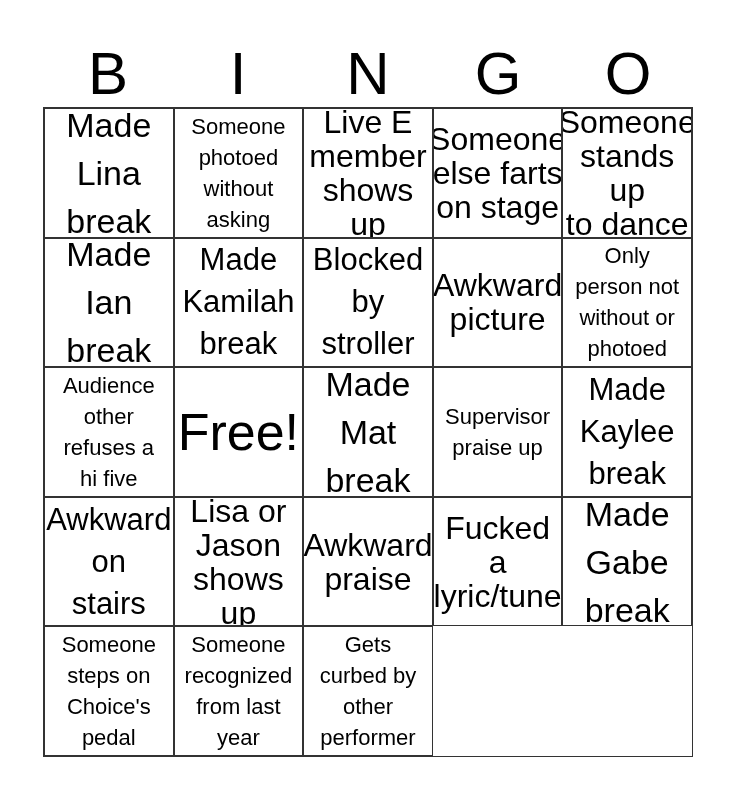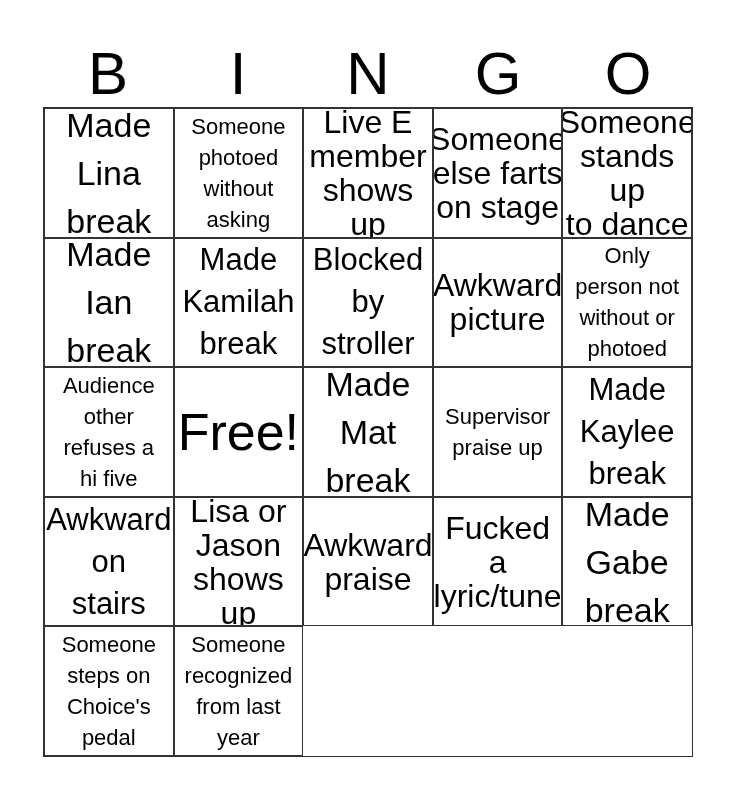--- a/index.html
+++ b/index.html
@@ -139,13 +139,19 @@
 steps on
 Choice's
 pedal</span>
     </div>
   <div class="cell">
       <span class="s22">Someone
 recognized
 from last
 year</span>
     </div>
+  <div class="cell">
+      <span class="s22">Gets
+curbed by
+other
+performer</span>
+    </div>
 </div>
 
 </body></html>

